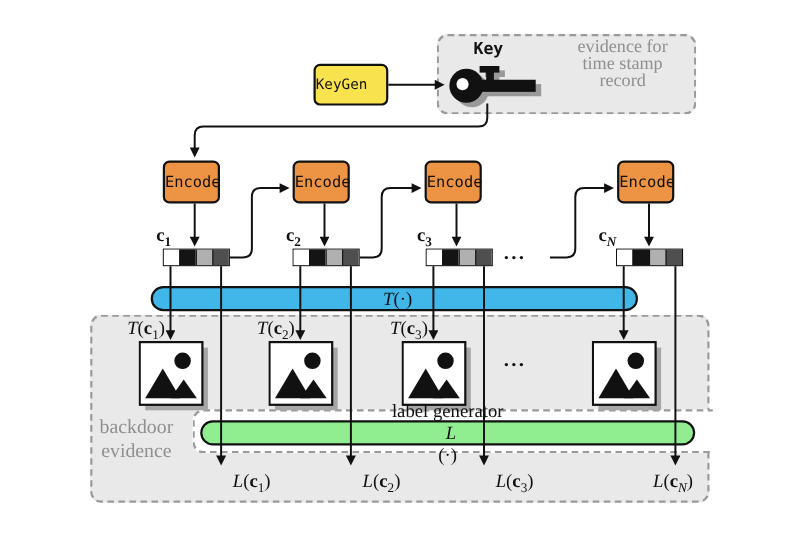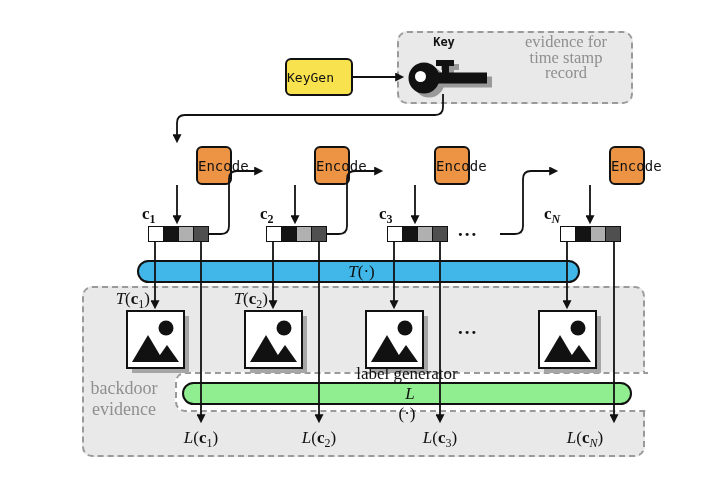--- a/index.html
+++ b/index.html
@@ -5,42 +5,42 @@
   html,body{margin:0;padding:0;background:#fff;}
   #canvas{position:relative;width:726px;height:500px;background:#ffffff;overflow:hidden;
           font-family:"Liberation Serif",serif;color:var(--c-ink,#111);}
   .abs{position:absolute;}
   .panel{background:var(--c-panel,#e9e9e9);border:2px dashed var(--c-dash,#9a9a9a);border-radius:10px;box-sizing:border-box;}
   .slot{background:#ffffff;border:2px dashed var(--c-dash,#9a9a9a);border-radius:10px;box-sizing:border-box;}
   .cover{background:#ffffff;}
   .box{display:flex;align-items:center;justify-content:flex-start;box-sizing:border-box;
        border:2px solid var(--c-ink,#111);border-radius:6px;
        font-family:"DejaVu Sans Mono",monospace;}
-  .encode{background:var(--c-encode,#ec9344);width:36px;height:39px;font-size:14px;margin-left:48px;}
+  .encode{background:var(--c-encode,#ec9344);width:52px;height:39px;font-size:14px;}
   .keygen{background:var(--c-keygen,#f8e24d);width:68px;height:38px;font-size:13px;}
   .bar{display:flex;align-items:center;justify-content:center;box-sizing:border-box;
        border:2px solid var(--c-ink,#111);border-radius:12px;height:23px;
        font-size:17px;font-family:"Liberation Serif",serif;}
   .bar-trigger{background:var(--c-trigger,#40b6e9);width:443px;}
   .bar-label{background:var(--c-label,#90ee90);width:450px;}
   .fn{margin-left:6px;}
   .it{font-style:italic;}
   .bc{font-weight:bold;}
   .sb{font-size:12px;line-height:0;}
   .bits{display:flex;width:61px;height:16px;box-sizing:border-box;border:1.6px solid var(--c-ink,#111);background:#fff;}
   .bits div{flex:1;border-left:1.6px solid var(--c-ink,#111);}
   .bits div:first-child{border-left:none;}
   .clabel{font-size:17px;font-weight:bold;}
   .mlabel{font-size:17px;}
   .t-label{width:86px;text-align:right;}
-  .l-label{width:90px;text-align:center;}
+  .l-label{width:90px;text-align:right;}
   .note{color:var(--c-muted,#8f8f8f);white-space:pre-line;text-align:center;}
   .note-ts{width:128px;font-size:16.5px;line-height:15.5px;}
   .note-bd{width:84px;font-size:18px;line-height:21px;}
-  .keylabel{width:56px;text-align:center;font-family:"DejaVu Sans Mono",monospace;font-weight:bold;font-size:12px;}
+  .keylabel{width:56px;text-align:center;font-family:"DejaVu Sans Mono",monospace;font-weight:bold;font-size:15px;}
   .dots{font-size:19px;letter-spacing:2px;font-weight:bold;}
   svg.overlay{position:absolute;left:0;top:0;pointer-events:none;}
 </style>
 </head>
 <body>
 
 <div id="canvas">
 
   <div class="abs panel" style="left:397px;top:31px;width:236px;height:73px;"></div>
   <div class="abs note note-ts" style="left:502px;top:34px;">evidence for
@@ -120,20 +120,21 @@
   <div class="abs dots" style="left:458px;top:219px;">...</div>
   <div class="abs dots" style="left:458px;top:317px;">...</div>
 
   <div class="abs bar bar-trigger" style="left:137px;top:260px;">
       <span class="it fn">T</span>
       <span>(·)</span>
   </div>
 
   <div class="abs mlabel t-label" style="left:64px;top:289px;"><span class="it">T</span><span>(</span><span class="bc">c</span><sub class="sb">1</sub><span>)</span></div>
   <div class="abs mlabel t-label" style="left:182px;top:289px;"><span class="it">T</span><span>(</span><span class="bc">c</span><sub class="sb">2</sub><span>)</span></div>
+  <div class="abs mlabel t-label" style="left:303px;top:289px;"><span class="it">T</span><span>(</span><span class="bc">c</span><sub class="sb">3</sub><span>)</span></div>
 
   <svg class="abs" style="left:126px;top:310px;" width="64" height="64" viewBox="0 0 64 64">
     <rect x="6" y="6" width="57" height="57" fill="#a6a6a6"></rect>
       <rect x="1" y="1" width="57" height="57" fill="#fff" stroke="#111" stroke-width="2"></rect>
     <circle cx="40" cy="18" r="7.5" fill="#111"></circle>
       <polygon points="6,52 22,25 38,52" fill="#111"></polygon>
       <polygon points="29,52 41,35 53,52" fill="#111"></polygon>
   </svg>
   <svg class="abs" style="left:244px;top:310px;" width="64" height="64" viewBox="0 0 64 64">
     <rect x="6" y="6" width="57" height="57" fill="#a6a6a6"></rect>

